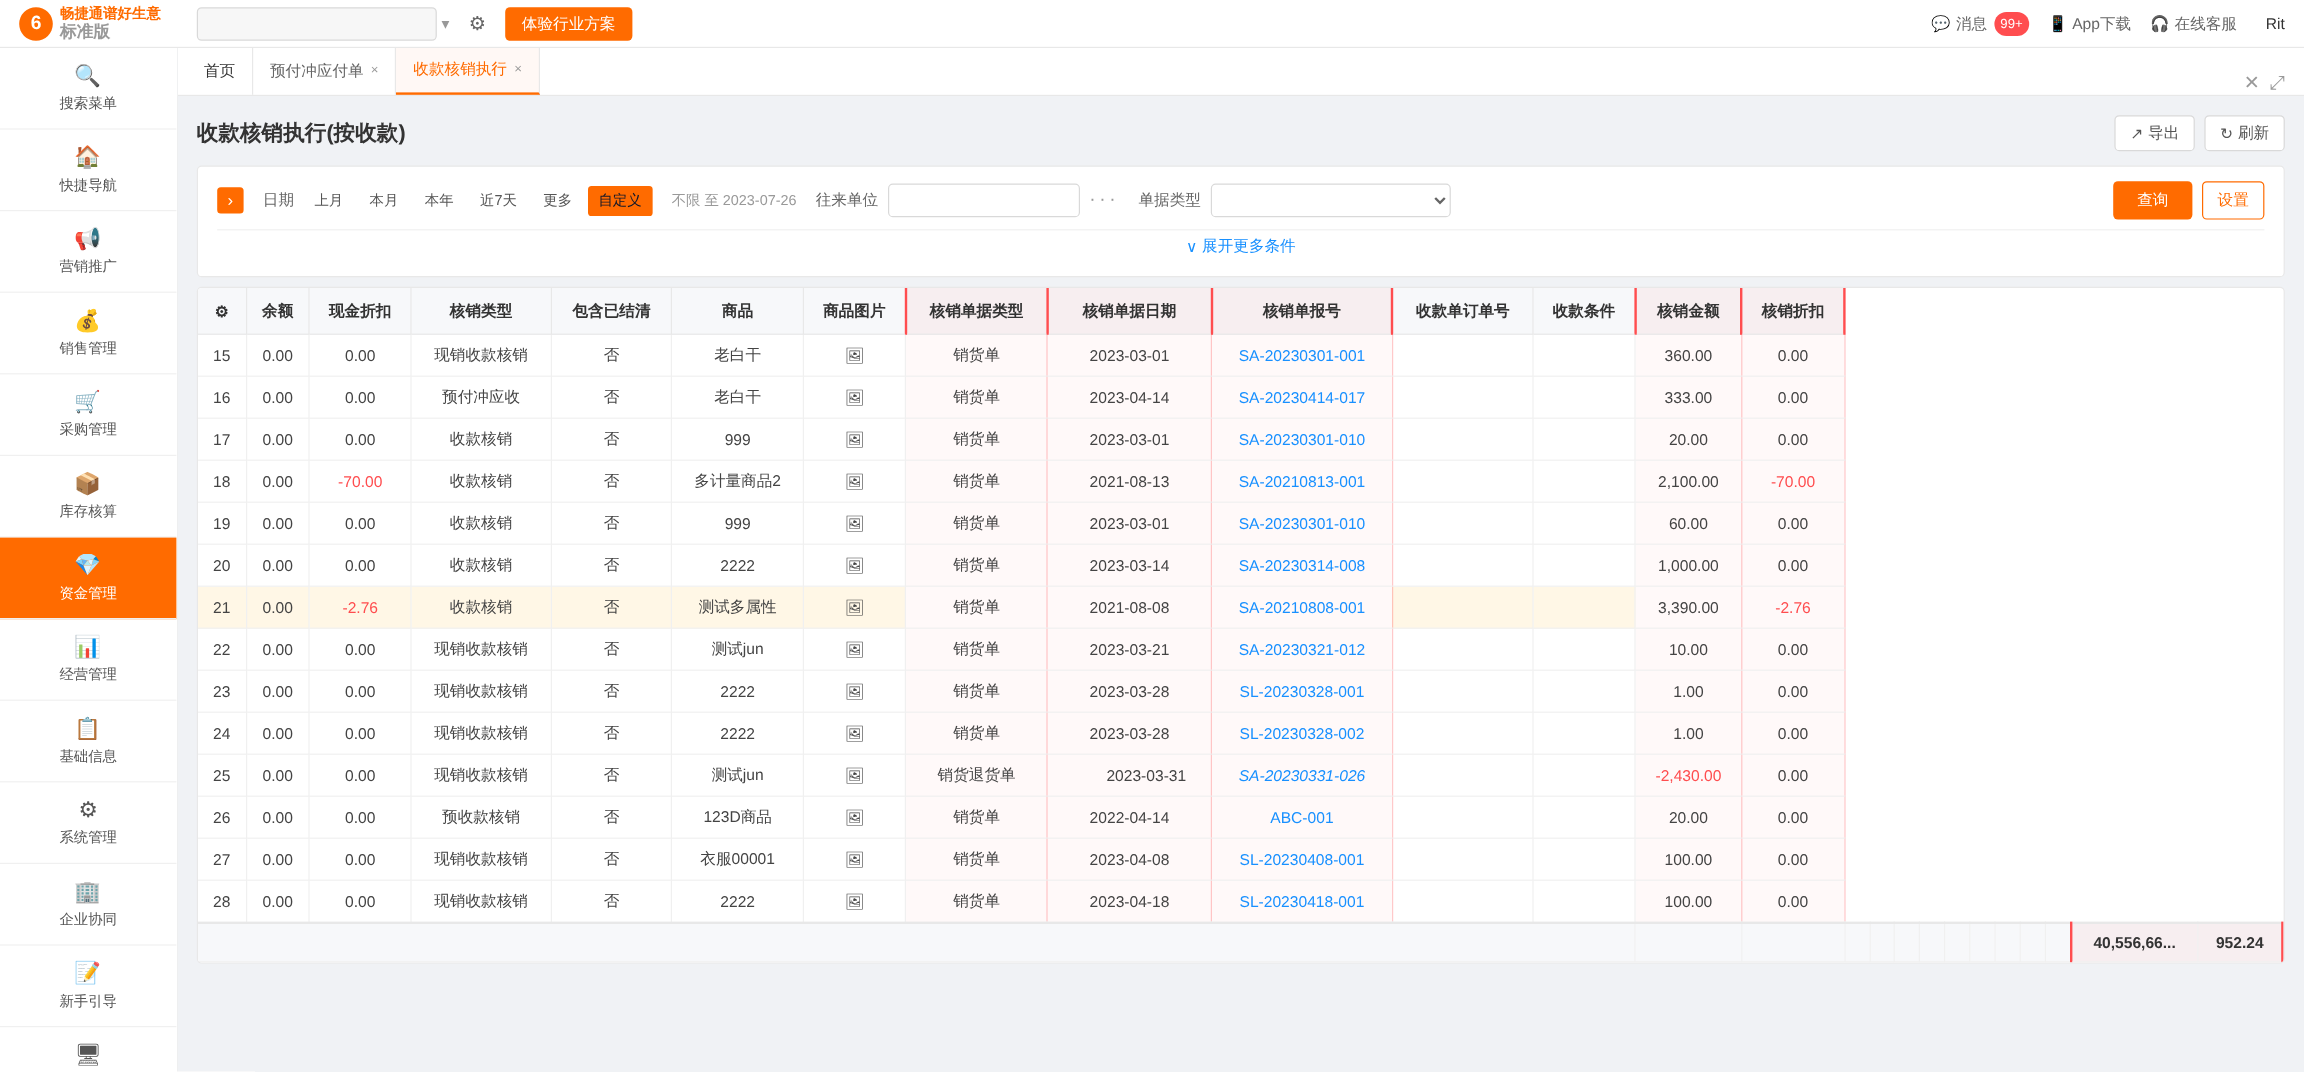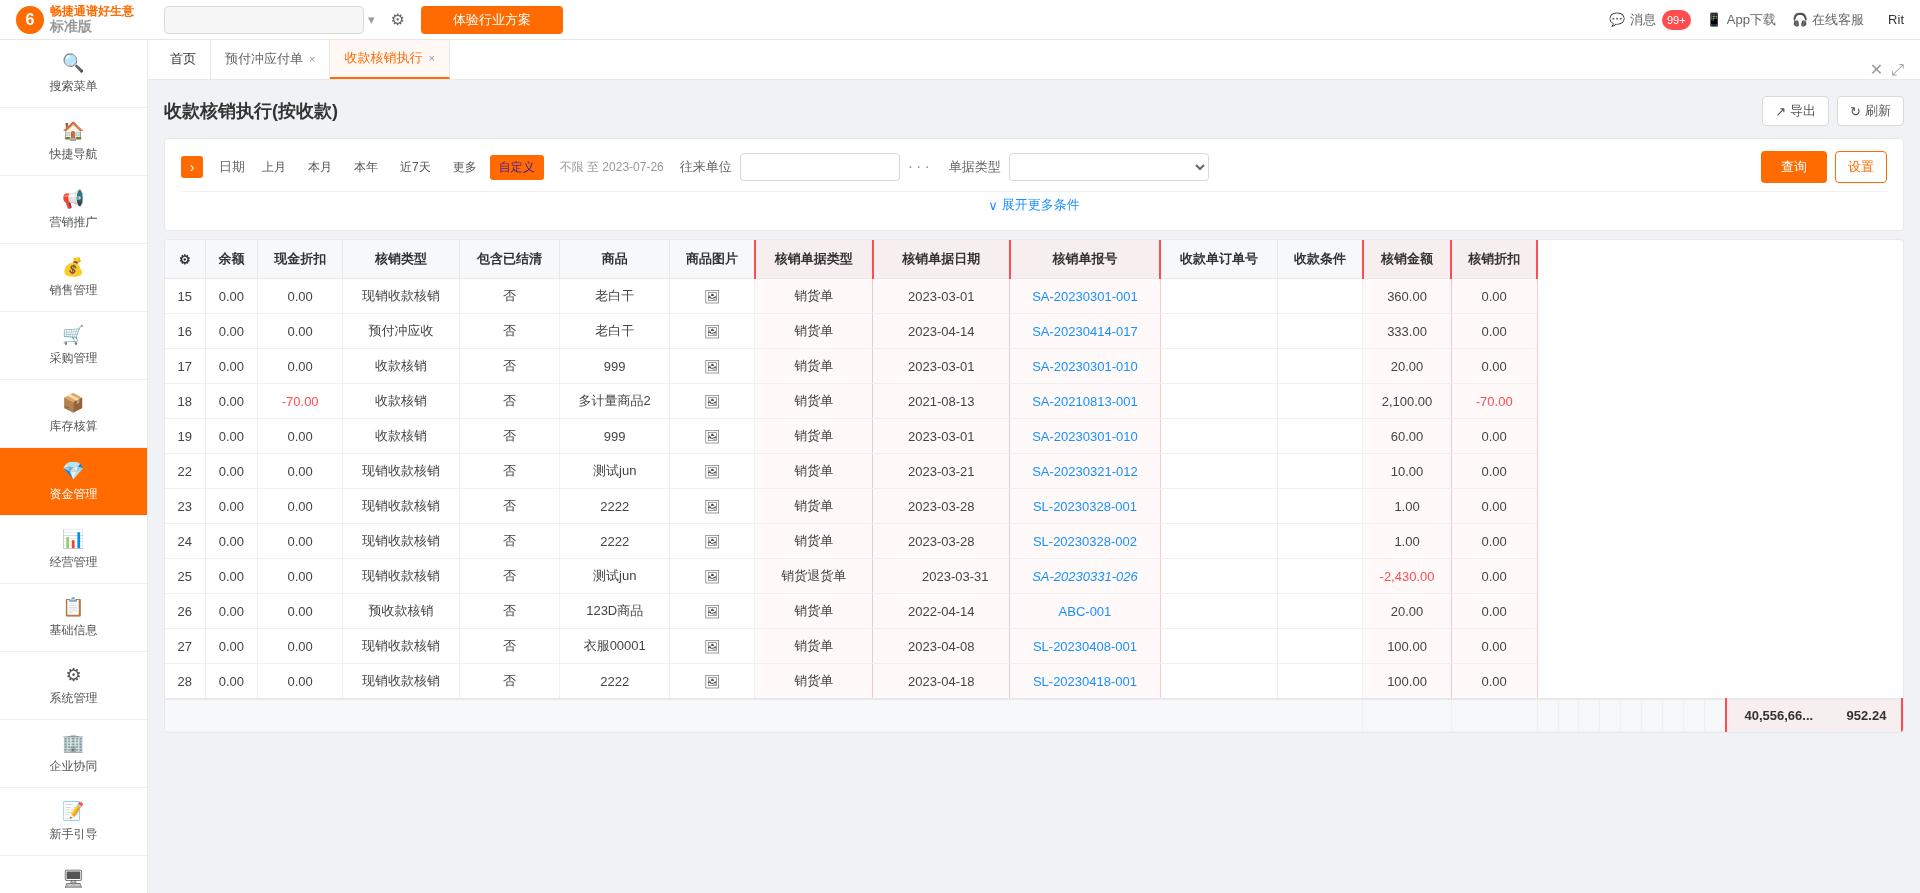--- a/index.html
+++ b/index.html
@@ -7,21 +7,21 @@
 
     
     .top-bar { background: #fff; height: 40px; display: flex; align-items: center; padding: 0 16px; border-bottom: 1px solid #e8e8e8; flex-shrink: 0; }
     .top-bar-logo { display: flex; align-items: center; width: 148px; color: #ff6b00; font-weight: bold; font-size: 13px; }
     .top-bar-logo .logo-icon { width: 28px; height: 28px; background: #ff6b00; border-radius: 50%; color: white; display: flex; align-items: center; justify-content: center; font-size: 16px; margin-right: 6px; }
     .top-bar-center { flex: 1; display: flex; align-items: center; gap: 8px; }
     .top-bar-search-area { position: relative; display: flex; align-items: center; }
     .top-bar-search-area input { border: 1px solid #d9d9d9; border-radius: 4px; padding: 4px 28px 4px 8px; width: 200px; height: 28px; color: #999; background: #f7f7f7; outline: none; }
     .chevron-icon { color: #999; margin-left: 4px; cursor: pointer; }
     .gear-icon { color: #666; cursor: pointer; font-size: 16px; margin-left: 8px; }
-    .trial-btn { background: #ff6b00; color: #fff; border: none; border-radius: 4px; padding: 5px 32px; cursor: pointer; font-size: 13px; margin-left: 8px; }
+    .trial-btn { background: #ff6b00; color: #fff; border: none; border-radius: 4px; padding: 5px 14px; cursor: pointer; font-size: 13px; margin-left: 8px; }
     .top-bar-right { display: flex; align-items: center; gap: 16px; color: #666; font-size: 13px; }
     .badge { background: #ff4d4f; color: #fff; border-radius: 10px; padding: 4px 5px; font-size: 11px; margin-left: 2px; }
     .top-bar-right-item { display: flex; align-items: center; gap: 4px; cursor: pointer; }
     .user-name { color: #333; font-weight: 500; margin-left: 8px; }
 
     
     .main-layout { display: flex; flex: 1; overflow: hidden; }
 
     
     .sidebar { width: 148px; background: #fff; border-right: 1px solid #e8e8e8; display: flex; flex-direction: column; flex-shrink: 0; overflow-y: auto; }
@@ -53,21 +53,21 @@
     .btn-export { display: flex; align-items: center; gap: 4px; border: 1px solid #d9d9d9; background: #fff; padding: 5px 12px; border-radius: 4px; cursor: pointer; color: #555; font-size: 13px; }
     .btn-refresh { display: flex; align-items: center; gap: 4px; border: 1px solid #d9d9d9; background: #fff; padding: 5px 12px; border-radius: 4px; cursor: pointer; color: #555; font-size: 13px; }
 
     
     .filter-bar { background: #fff; border-radius: 4px; padding: 12px 16px; margin-bottom: 8px; border: 1px solid #e8e8e8; }
     .filter-row { display: flex; align-items: center; gap: 16px; flex-wrap: wrap; }
     .filter-item { display: flex; align-items: center; gap: 8px; }
     .filter-label { color: #666; white-space: nowrap; }
     .filter-date-btns { display: flex; gap: 4px; }
     .date-btn { padding: 3px 8px; border-radius: 3px; cursor: pointer; color: #555; font-size: 12px; border: 1px solid transparent; }
-    .date-btn.custom { background: #ff6b00; color: #4c1d95; border-radius: 3px; padding: 3px 8px; font-size: 12px; }
+    .date-btn.custom { background: #ff6b00; color: #0f172a; border-radius: 3px; padding: 3px 8px; font-size: 12px; }
     .date-range { color: #999; font-size: 12px; margin-left: 4px; }
     .filter-input { border: 1px solid #d9d9d9; border-radius: 4px; padding: 4px 8px; height: 28px; outline: none; width: 180px; color: #666; }
     .filter-select { border: 1px solid #d9d9d9; border-radius: 4px; padding: 4px 8px; height: 28px; outline: none; width: 200px; color: #666; background: #fff; }
     .filter-dots { color: #999; letter-spacing: 3px; font-size: 16px; }
     .btn-query { background: #ff6b00; color: #fff; border: none; border-radius: 4px; padding: 5px 20px; cursor: pointer; font-size: 13px; height: 32px; }
     .btn-settings { background: #fff; color: #ff6b00; border: 1px solid #ff6b00; border-radius: 4px; padding: 5px 12px; cursor: pointer; font-size: 13px; height: 32px; }
     .expand-btn { display: flex; align-items: center; gap: 4px; color: #1890ff; cursor: pointer; font-size: 12px; padding: 4px 12px; border-top: 1px solid #f0f0f0; margin-top: 8px; justify-content: center; }
     .arrow-right { background: #ff6b00; color: #fff; width: 22px; height: 22px; display: flex; align-items: center; justify-content: center; border-radius: 3px; cursor: pointer; font-size: 14px; }
 
     
@@ -357,20 +357,52 @@
                 <td>🖼</td>
                 <td style="background: rgba(255, 77, 79, 0.03); border-left: 1px solid rgba(255, 77, 79, 0.3); border-right: 1px solid rgba(255, 77, 79, 0.3);">销货单</td>
                 <td style="background: rgba(255, 77, 79, 0.03); border-left: 1px solid rgba(255, 77, 79, 0.3); border-right: 1px solid rgba(255, 77, 79, 0.3);">2023-03-01</td>
                 <td style="background: rgba(255, 77, 79, 0.03); border-left: 1px solid rgba(255, 77, 79, 0.3); border-right: 1px solid rgba(255, 77, 79, 0.3);"><a class="link-text" href="#">SA-20230301-010</a></td>
                 <td></td>
                 <td></td>
                 <td style="background: rgba(255, 77, 79, 0.03); border-left: 1px solid rgba(255, 77, 79, 0.3); border-right: 1px solid rgba(255, 77, 79, 0.3);">60.00</td>
                 <td style="background: rgba(255, 77, 79, 0.03); border-left: 1px solid rgba(255, 77, 79, 0.3); border-right: 1px solid rgba(255, 77, 79, 0.3);">0.00</td>
               </tr>
               <tr>
+                <td>20</td>
+                <td>0.00</td>
+                <td>0.00</td>
+                <td>收款核销</td>
+                <td>否</td>
+                <td>2222</td>
+                <td>🖼</td>
+                <td style="background: rgba(255, 77, 79, 0.03); border-left: 1px solid rgba(255, 77, 79, 0.3); border-right: 1px solid rgba(255, 77, 79, 0.3);">销货单</td>
+                <td style="background: rgba(255, 77, 79, 0.03); border-left: 1px solid rgba(255, 77, 79, 0.3); border-right: 1px solid rgba(255, 77, 79, 0.3);">2023-03-14</td>
+                <td style="background: rgba(255, 77, 79, 0.03); border-left: 1px solid rgba(255, 77, 79, 0.3); border-right: 1px solid rgba(255, 77, 79, 0.3);"><a class="link-text" href="#">SA-20230314-008</a></td>
+                <td></td>
+                <td></td>
+                <td style="background: rgba(255, 77, 79, 0.03); border-left: 1px solid rgba(255, 77, 79, 0.3); border-right: 1px solid rgba(255, 77, 79, 0.3);">1,000.00</td>
+                <td style="background: rgba(255, 77, 79, 0.03); border-left: 1px solid rgba(255, 77, 79, 0.3); border-right: 1px solid rgba(255, 77, 79, 0.3);">0.00</td>
+              </tr>
+              <tr class="highlighted">
+                <td>21</td>
+                <td>0.00</td>
+                <td class="red-text">-2.76</td>
+                <td>收款核销</td>
+                <td>否</td>
+                <td>测试多属性</td>
+                <td>🖼</td>
+                <td style="background: rgba(255, 77, 79, 0.03); border-left: 1px solid rgba(255, 77, 79, 0.3); border-right: 1px solid rgba(255, 77, 79, 0.3);">销货单</td>
+                <td style="background: rgba(255, 77, 79, 0.03); border-left: 1px solid rgba(255, 77, 79, 0.3); border-right: 1px solid rgba(255, 77, 79, 0.3);">2021-08-08</td>
+                <td style="background: rgba(255, 77, 79, 0.03); border-left: 1px solid rgba(255, 77, 79, 0.3); border-right: 1px solid rgba(255, 77, 79, 0.3);"><a class="link-text" href="#">SA-20210808-001</a></td>
+                <td></td>
+                <td></td>
+                <td style="background: rgba(255, 77, 79, 0.03); border-left: 1px solid rgba(255, 77, 79, 0.3); border-right: 1px solid rgba(255, 77, 79, 0.3);">3,390.00</td>
+                <td class="red-text" style="background: rgba(255, 77, 79, 0.03); border-left: 1px solid rgba(255, 77, 79, 0.3); border-right: 1px solid rgba(255, 77, 79, 0.3);">-2.76</td>
+              </tr>
+              <tr>
                 <td>22</td>
                 <td>0.00</td>
                 <td>0.00</td>
                 <td>现销收款核销</td>
                 <td>否</td>
                 <td>测试jun</td>
                 <td>🖼</td>
                 <td style="background: rgba(255, 77, 79, 0.03); border-left: 1px solid rgba(255, 77, 79, 0.3); border-right: 1px solid rgba(255, 77, 79, 0.3);">销货单</td>
                 <td style="background: rgba(255, 77, 79, 0.03); border-left: 1px solid rgba(255, 77, 79, 0.3); border-right: 1px solid rgba(255, 77, 79, 0.3);">2023-03-21</td>
                 <td style="background: rgba(255, 77, 79, 0.03); border-left: 1px solid rgba(255, 77, 79, 0.3); border-right: 1px solid rgba(255, 77, 79, 0.3);"><a class="link-text" href="#">SA-20230321-012</a></td>

